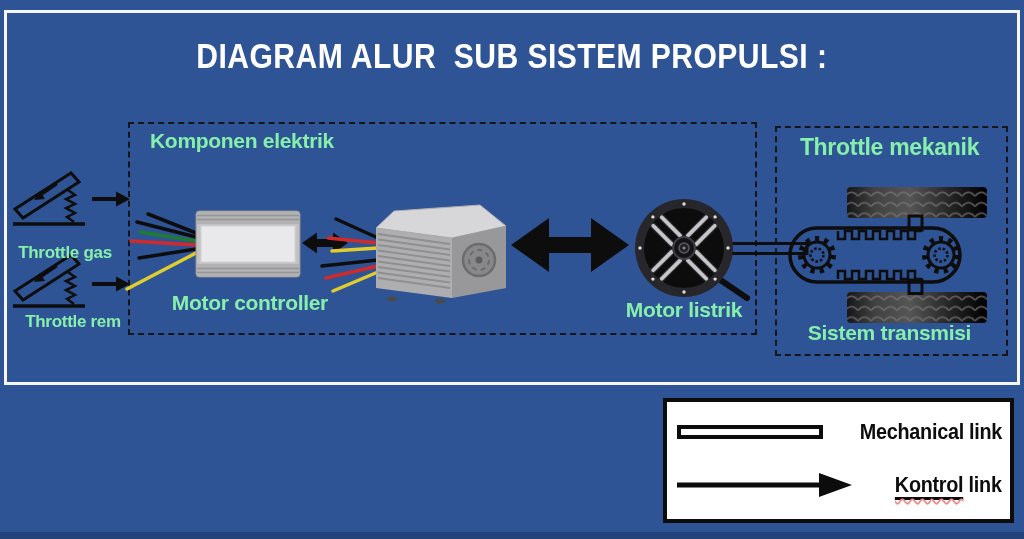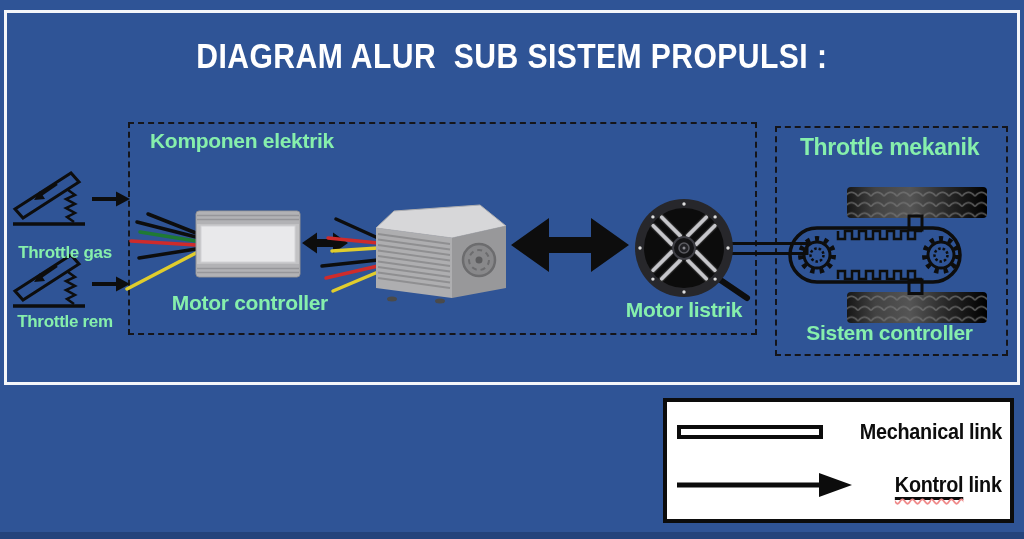--- a/index.html
+++ b/index.html
@@ -19,21 +19,21 @@
   }
   .title>span{display:inline-block;transform:scaleX(.86);transform-origin:center;}
   .dashed-box{position:absolute;border:2px dashed #15151a;}
   .box-elektrik{left:128px;top:122px;width:625px;height:209px;}
   .box-mekanik{left:775px;top:126px;width:229px;height:226px;}
   .lbl{position:absolute;color:#86efac;font-weight:700;letter-spacing:-.3px;line-height:1.1;}
   .lbl-komponen-elektrik{left:150px;top:129px;font-size:21px;}
   .lbl-komponen-mekanik{left:775px;top:135px;width:229px;text-align:center;font-size:23px;}
   .lbl-sistem-transmisi{left:775px;top:321px;width:229px;text-align:center;font-size:21px;}
   .lbl-throttle-gas{left:2px;top:228px;width:126px;text-align:center;font-size:17px;margin-top:16px;}
-  .lbl-throttle-rem{left:2px;top:313px;width:126px;text-align:center;font-size:17px;}
+  .lbl-throttle-rem{left:10px;top:313px;width:126px;text-align:center;font-size:17px;}
   .lbl-motor-controller{left:138px;top:291px;width:190px;text-align:right;font-size:21px;}
   .lbl-power-converter{left:330px;top:292px;width:200px;text-align:center;font-size:21px;}
   .lbl-motor-listrik{left:609px;top:298px;width:150px;text-align:center;font-size:21px;}
   .art{position:absolute;left:0;top:0;}
   .legend{
     position:absolute;left:663px;top:398px;width:351px;height:125px;
     background:#fff;border:4px solid #0c0c0c;box-sizing:border-box;
     display:flex;flex-direction:column;justify-content:space-around;
     padding:4px 8px 6px 10px;
   }
@@ -208,21 +208,21 @@
       <rect x="790" y="228" width="170" height="54" rx="27" fill="none" stroke="#0d0d0d" stroke-width="3.5"></rect>
       <path d="M838,231 v8 h7 v-8 h7 v8 h7 v-8 h7 v8 h7 v-8 h7 v8 h7 v-8 h7 v8 h7 v-8 h7 v8 h7 v-8 h7" fill="none" stroke="#0d0d0d" stroke-width="2.5"></path>
       <path d="M838,279 v-8 h7 v8 h7 v-8 h7 v8 h7 v-8 h7 v8 h7 v-8 h7 v8 h7 v-8 h7 v8 h7 v-8 h7 v8 h7" fill="none" stroke="#0d0d0d" stroke-width="2.5"></path>
       <use href="#gear" transform="translate(817,255)"></use>
       <use href="#gear" transform="translate(941,255)"></use>
     </g>
   </svg>
 
   <div class="lbl lbl-komponen-elektrik">Komponen elektrik</div>
   <div class="lbl lbl-komponen-mekanik">Throttle mekanik</div>
-  <div class="lbl lbl-sistem-transmisi">Sistem controller</div>
+  <div class="lbl lbl-sistem-transmisi">Sistem transmisi</div>
   <div class="lbl lbl-throttle-gas">Throttle gas</div>
   <div class="lbl lbl-throttle-rem">Throttle rem</div>
   <div class="lbl lbl-motor-controller">Motor controller</div>
   <div class="lbl lbl-motor-listrik">Motor listrik</div>
 
   <div class="legend">
     <div class="legend-row">
       <div class="hollow-bar"></div>
       <span class="legend-label">Mechanical link</span>
     </div>

